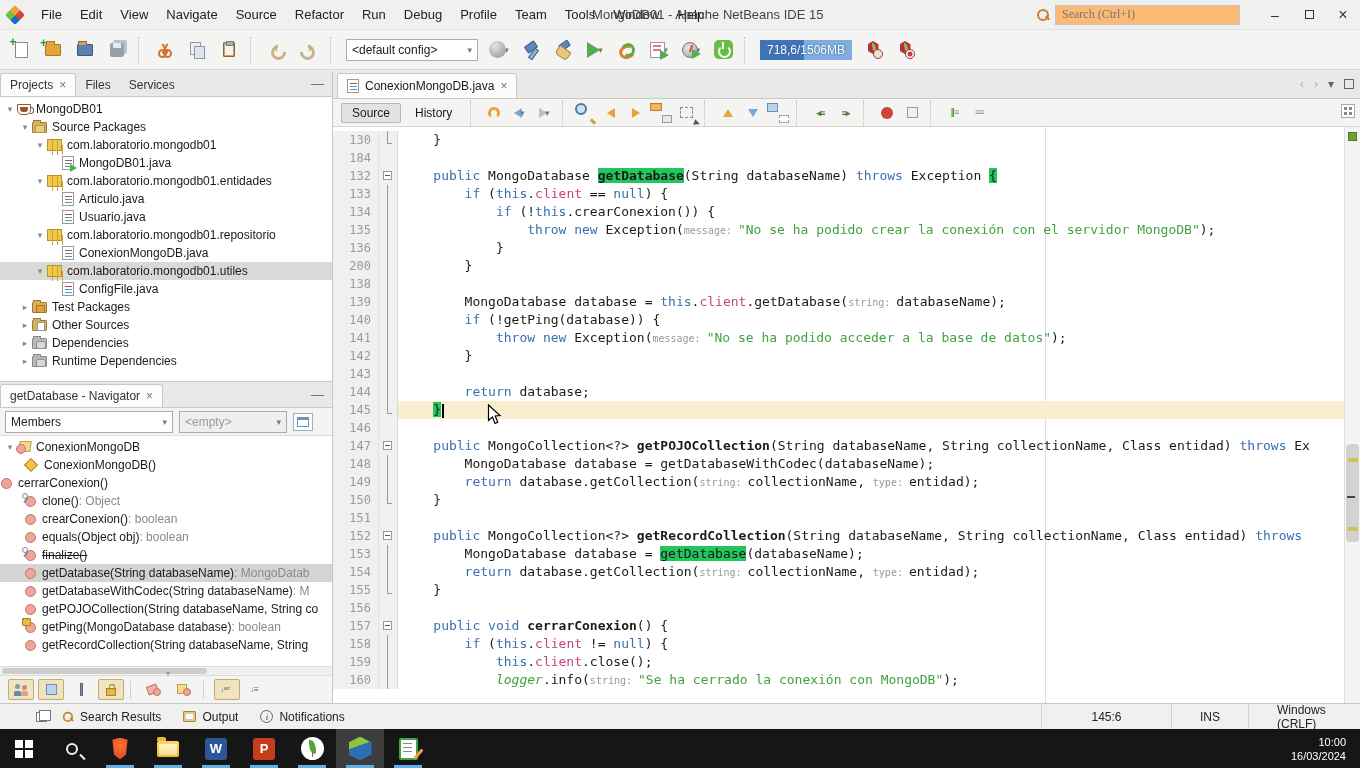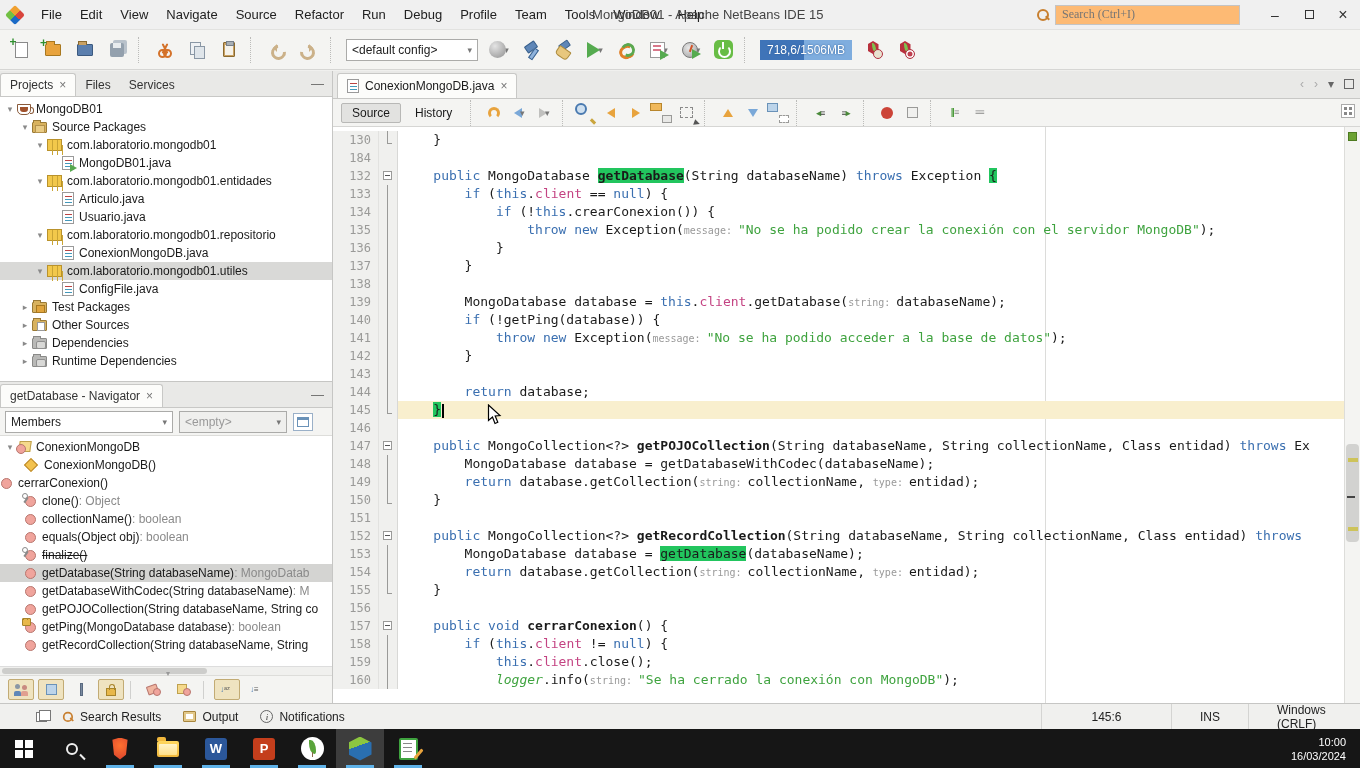--- a/index.html
+++ b/index.html
@@ -472,21 +472,21 @@
             <span class="ni ni-m"></span>
             <span class="lbl">cerrarConexion()</span>
           </div>
           <div class="nrow" style="padding-left:24px">
             <span class="ni ni-m prot"></span>
             <span class="lbl">clone()</span>
             <span class="typ"> : Object</span>
           </div>
           <div class="nrow" style="padding-left:24px">
             <span class="ni ni-m"></span>
-            <span class="lbl">collectionName()</span>
+            <span class="lbl">crearConexion()</span>
             <span class="typ"> : boolean</span>
           </div>
           <div class="nrow" style="padding-left:24px">
             <span class="ni ni-m"></span>
             <span class="lbl">equals(Object obj)</span>
             <span class="typ"> : boolean</span>
           </div>
           <div class="nrow strike" style="padding-left:24px">
             <span class="ni ni-m prot"></span>
             <span class="lbl">finalize()</span>
@@ -672,21 +672,21 @@
             <span class="ltext"><span class="t-k">                throw</span><span> </span><span class="t-k">new</span><span> Exception(</span><span class="t-h">message: </span><span class="t-s">"No se ha podido crear la conexión con el servidor MongoDB"</span><span>);</span></span>
           </div>
           <div class="crow">
             <span class="lnum">136</span>
             <span class="fold">
               <span class="fl"></span>
             </span>
             <span class="ltext"><span>            }</span></span>
           </div>
           <div class="crow">
-            <span class="lnum">137</span>
+            <span class="lnum">200</span>
             <span class="fold">
               <span class="fl"></span>
             </span>
             <span class="ltext"><span>        }</span></span>
           </div>
           <div class="crow">
             <span class="lnum">138</span>
             <span class="fold">
               <span class="fl"></span>
             </span>

